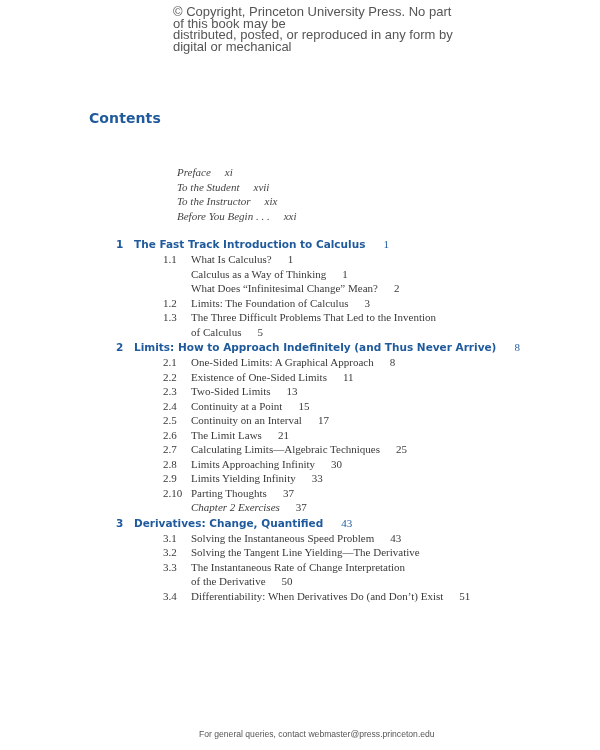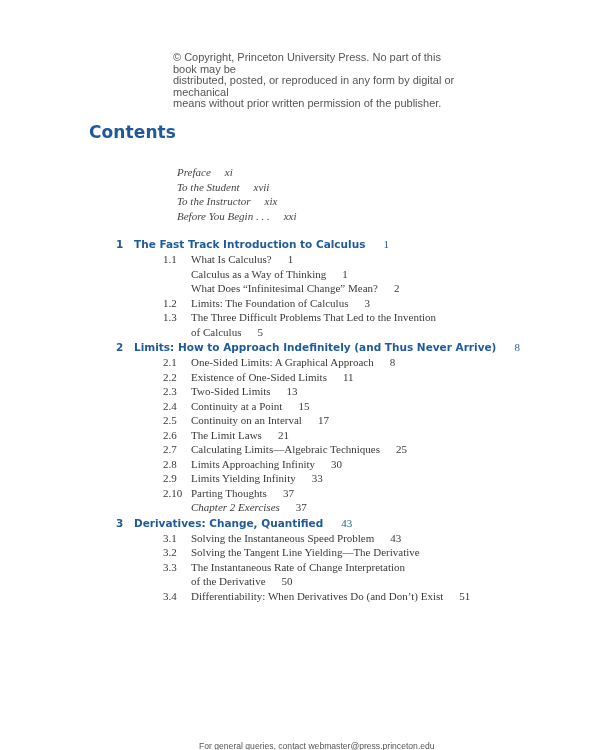--- a/index.html
+++ b/index.html
@@ -2,28 +2,27 @@
 <html><head>
   <meta charset="utf-8">
   <style>
     html, body { margin: 0; padding: 0; }
     body {
       width: 600px; height: 750px; background: #ffffff; position: relative;
       overflow: hidden; color: #333;
     }
     .copyright {
       position: absolute; left: 173px; top: 6px; width: 290px;
-      font-family: "Liberation Sans", sans-serif; font-size: 11px; line-height: 11.5px;
+      font-family: "Liberation Sans", sans-serif; font-size: 13px; line-height: 11.5px;
       color: #555;
-      margin-top: 46px;
     }
     .contents-title {
       position: absolute; left: 89px; top: 110px;
-      font-family: "DejaVu Sans", sans-serif; font-weight: bold; font-size: 17px;
-      color: #1f5a9c; letter-spacing: 0.1px; margin-top: 12px;
+      font-family: "DejaVu Sans", sans-serif; font-weight: bold; font-size: 14px;
+      color: #1f5a9c; letter-spacing: 0.1px;
     }
     .front {
       position: absolute; left: 147px; top: 165px;
       font-family: "Liberation Serif", serif; font-style: italic; font-size: 11px;
       line-height: 14.5px; color: #444; margin-left: 30px;
     }
     .front .pg { margin-left: 14px; }
     .toc {
       position: absolute; left: 116px; top: 236px; width: 440px;
       font-family: "Liberation Serif", serif; font-size: 11px; color: #3a3a3a;
@@ -36,30 +35,29 @@
     .chapter .pg {
       font-family: "Liberation Serif", serif; font-weight: normal; font-size: 11px;
       margin-left: 18px;
     }
     .entry { position: relative; padding-left: 75px; line-height: 14.5px; white-space: nowrap; }
     .entry .num { position: absolute; left: 47px; top: 0; }
     .entry .pg { margin-left: 16px; }
     .entry.italic .title { font-style: italic; }
     .footer {
       position: absolute; left: 199px; top: 729px;
-      font-family: "Liberation Sans", sans-serif; font-size: 8.6px; color: #555; margin-top: 12px;
+      font-family: "Liberation Sans", sans-serif; font-size: 8.6px; color: #555;
     }
   </style>
 </head>
 <body>
 
 <div class="copyright">
   <div>© Copyright, Princeton University Press. No part of this book may be</div>
   <div>distributed, posted, or reproduced in any form by digital or mechanical</div>
-  <div>means without prior written permission of the publisher.</div>
 </div>
 
 <div class="contents-title">Contents</div>
 
 <div class="front" id="front">
     <div class="front-row"><span class="title">Preface</span><span class="pg">xi</span></div>
     <div class="front-row"><span class="title">To the Student</span><span class="pg">xvii</span></div>
     <div class="front-row"><span class="title">To the Instructor</span><span class="pg">xix</span></div>
     <div class="front-row"><span class="title">Before You Begin . . .</span><span class="pg">xxi</span></div>
   </div>

